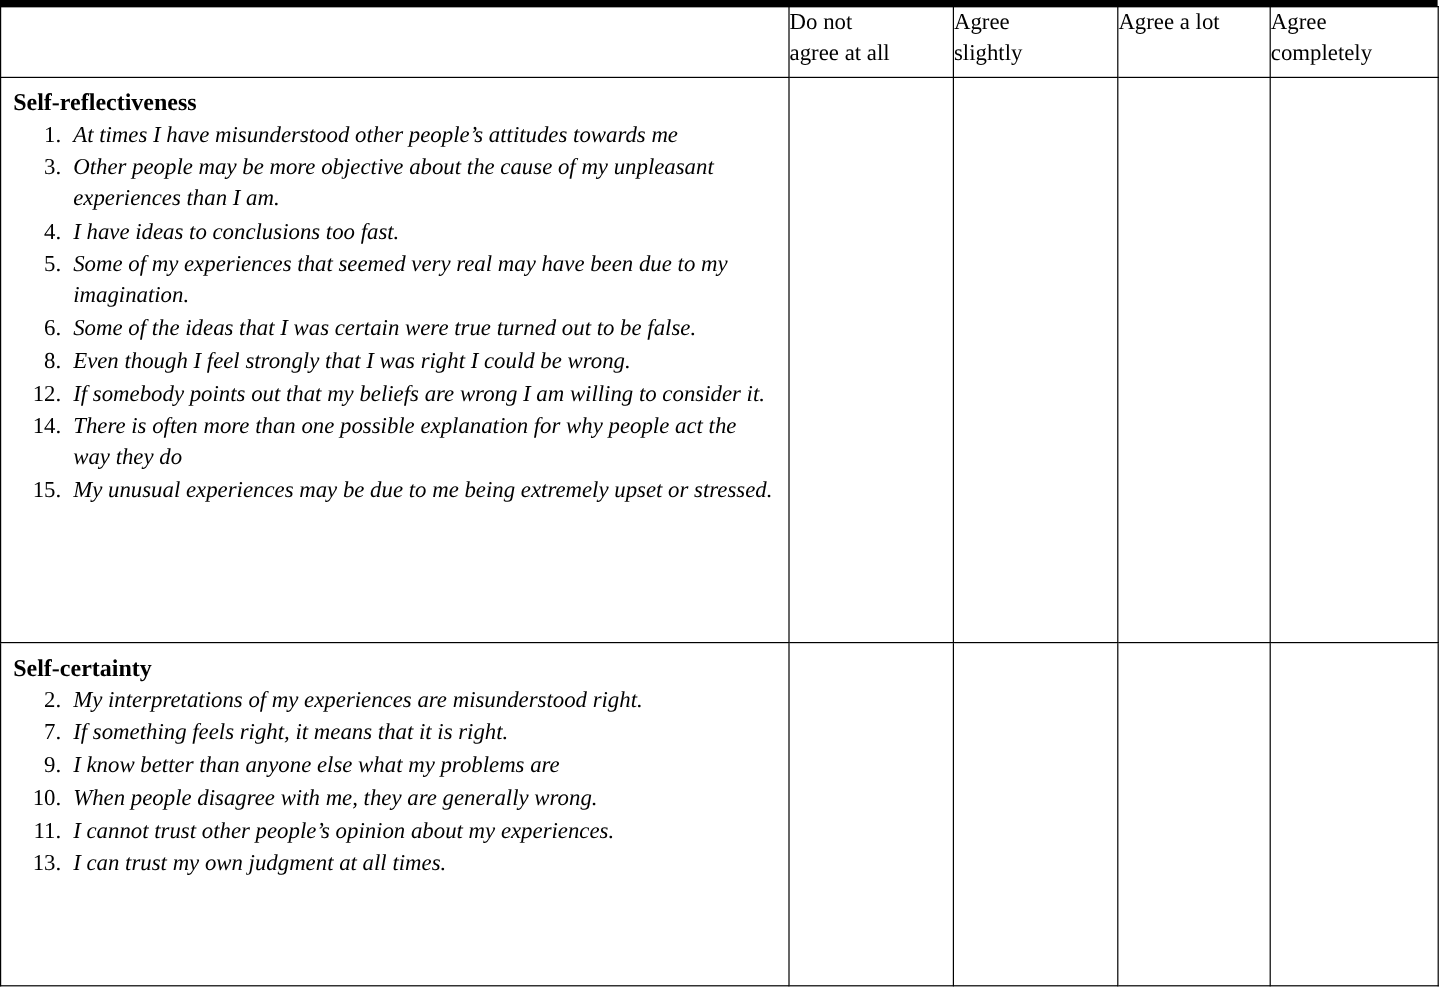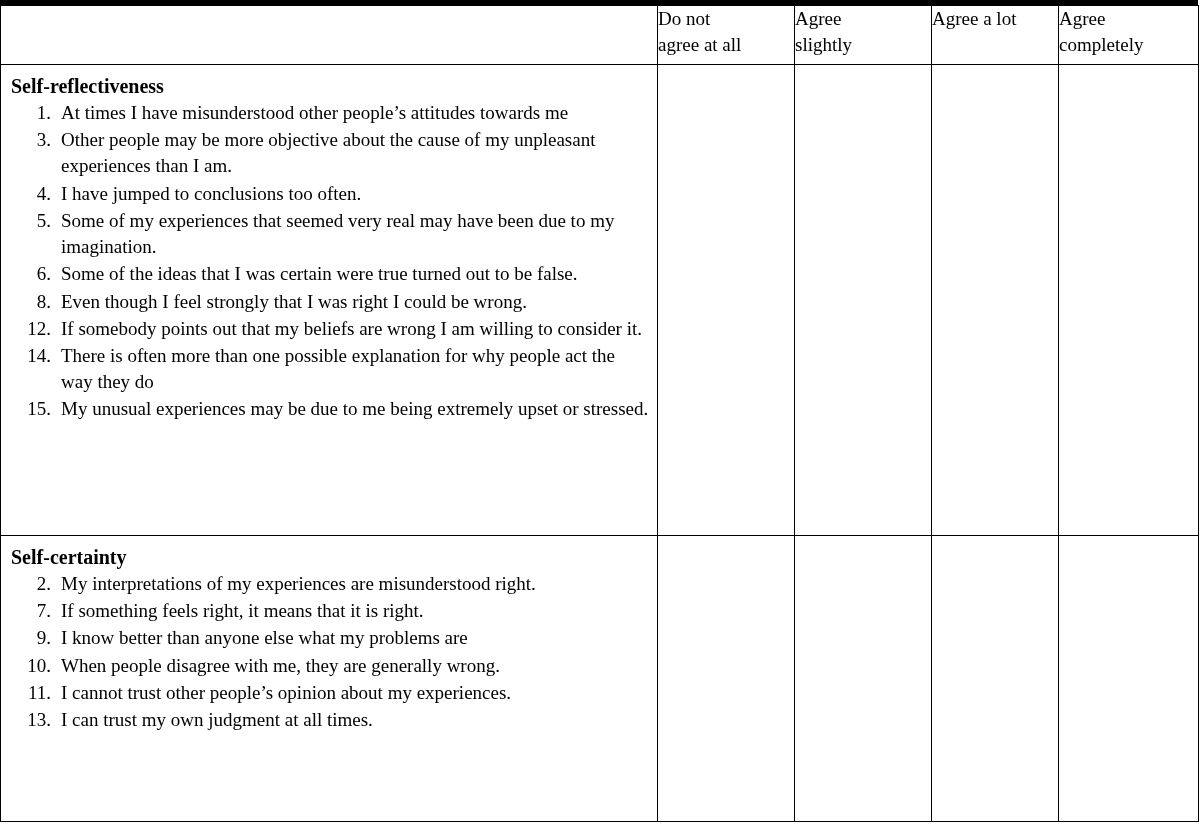--- a/index.html
+++ b/index.html
@@ -84,20 +84,21 @@
   }
   .item-num {
     flex: 0 0 42px;
     text-align: right;
     padding-right: 10px;
     white-space: nowrap;
   }
   .item-text {
     flex: 1 1 auto;
     max-width: 590px;
+    font-style: italic;
   }
   .blank-cell {
     background: #ffffff;
   }
   .sec1-row td { height: 470px; }
   .sec2-row td { height: 285px; }
 </style>
 </head>
 <body>
 
@@ -142,21 +143,21 @@
               <li>
                 <span class="item-num">1.</span>
                 <span class="item-text">At times I have misunderstood other people’s attitudes towards me</span>
               </li>
               <li>
                 <span class="item-num">3.</span>
                 <span class="item-text">Other people may be more objective about the cause of my unpleasant experiences than I am.</span>
               </li>
               <li>
                 <span class="item-num">4.</span>
-                <span class="item-text">I have jumped to conclusions too often.</span>
+                <span class="item-text">I have ideas to conclusions too fast.</span>
               </li>
               <li>
                 <span class="item-num">5.</span>
                 <span class="item-text">Some of my experiences that seemed very real may have been due to my imagination.</span>
               </li>
               <li>
                 <span class="item-num">6.</span>
                 <span class="item-text">Some of the ideas that I was certain were true turned out to be false.</span>
               </li>
               <li>

